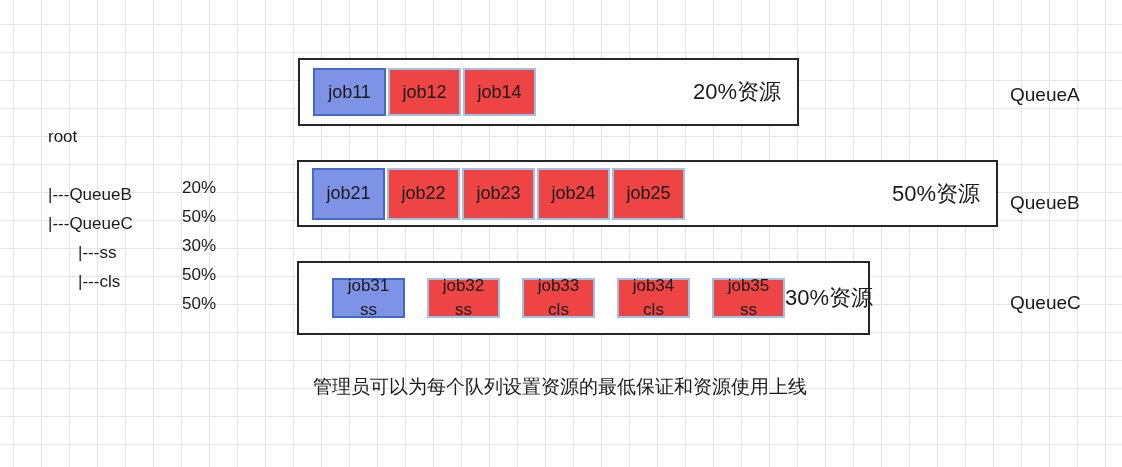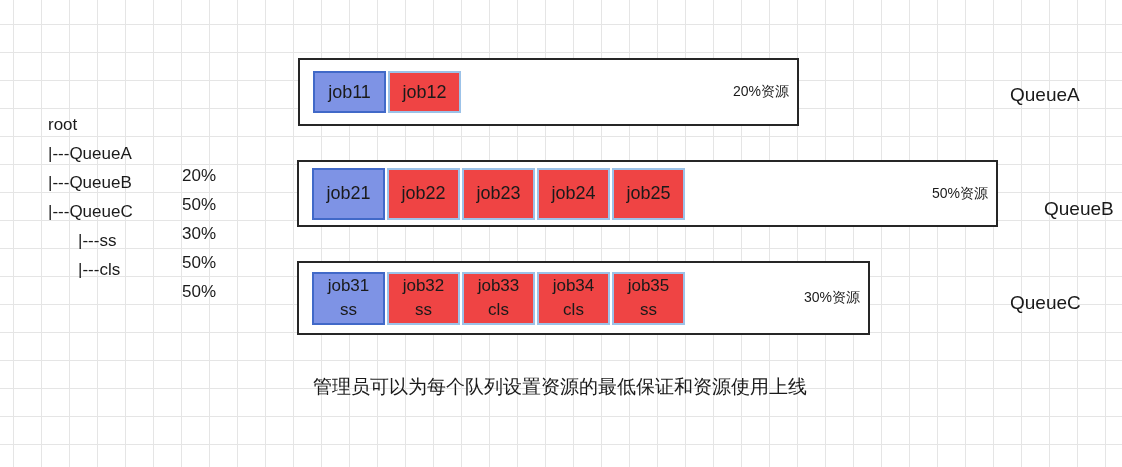--- a/index.html
+++ b/index.html
@@ -15,21 +15,21 @@
     width: 1122px; height: 467px;
     background-image:
       linear-gradient(to right, #e5e5e5 1px, transparent 1px),
       linear-gradient(to bottom, #e5e5e5 1px, transparent 1px);
     background-size: 28px 28px;
     background-position: 13px 24px;
   }
   
   .tree {
     position: absolute;
-    left: 48px; top: 110px;
+    left: 48px; top: 122px;
     width: 168px;
     font-size: 17px;
     text-align: center;
   }
   .tree-row {
     display: flex;
     height: 29px;
     line-height: 29px;
     white-space: pre;
   }
@@ -58,42 +58,42 @@
     border: 2px solid #9cc2e8;
     background: #ef4444;
     display: flex;
     flex-direction: column;
     align-items: center;
     justify-content: center;
     font-size: 18px;
     line-height: 23px;
     text-align: center;
   }
-  .qbox-a .job { height: 42px; }
+  .qbox-a .job { height: 48px; }
   .qbox-b .job { height: 52px; }
-  .qbox-c .job { height: 53px; font-size: 17px; line-height: 24px; }
+  .qbox-c .job { height: 40px; font-size: 17px; line-height: 24px; margin-left: 20px; }
   .job.active {
     background: #7e93e5;
     border-color: #4169c8;
   }
   .res-label {
     margin-left: auto;
-    padding-right: 8px;
-    font-size: 14px;
+    padding-right: 16px;
+    font-size: 22px;
     white-space: nowrap;
   }
   
   .qname {
     position: absolute;
     left: 1010px;
     font-size: 19px;
     white-space: nowrap;
   }
   .qname-a { top: 84px; }
-  .qname-b { top: 198px; margin-left: 34px; }
+  .qname-b { top: 192px; }
   .qname-c { top: 292px; }
   
   .caption {
     position: absolute;
     left: 280px; top: 372px;
     width: 560px;
     text-align: center;
     font-size: 19px;
     line-height: 29px;
     white-space: nowrap;
@@ -103,21 +103,20 @@
 <body>
 
 <div class="canvas">
 
   <div class="tree">
     <div class="tree-row">
       <span class="tree-label">root</span>
       <span class="tree-pct"></span>
     </div>
     <div class="tree-row">
-      <span class="tree-label">|---QueueA</span>
       <span class="tree-pct">20%</span>
     </div>
     <div class="tree-row">
       <span class="tree-label">|---QueueB</span>
       <span class="tree-pct">50%</span>
     </div>
     <div class="tree-row">
       <span class="tree-label">|---QueueC</span>
       <span class="tree-pct">30%</span>
     </div>
@@ -128,20 +127,21 @@
     <div class="tree-row ind">
       <span class="tree-label">|---cls</span>
       <span class="tree-pct">50%</span>
     </div>
   </div>
 
   <div class="qbox qbox-a">
     <div class="jobs">
       <div class="job active">job11</div>
       <div class="job">job12</div>
+      <div class="job">job14</div>
     </div>
     <div class="res-label">20%资源</div>
   </div>
 
   <div class="qbox qbox-b">
     <div class="jobs">
       <div class="job active">job21</div>
       <div class="job">job22</div>
       <div class="job">job23</div>
       <div class="job">job24</div>

